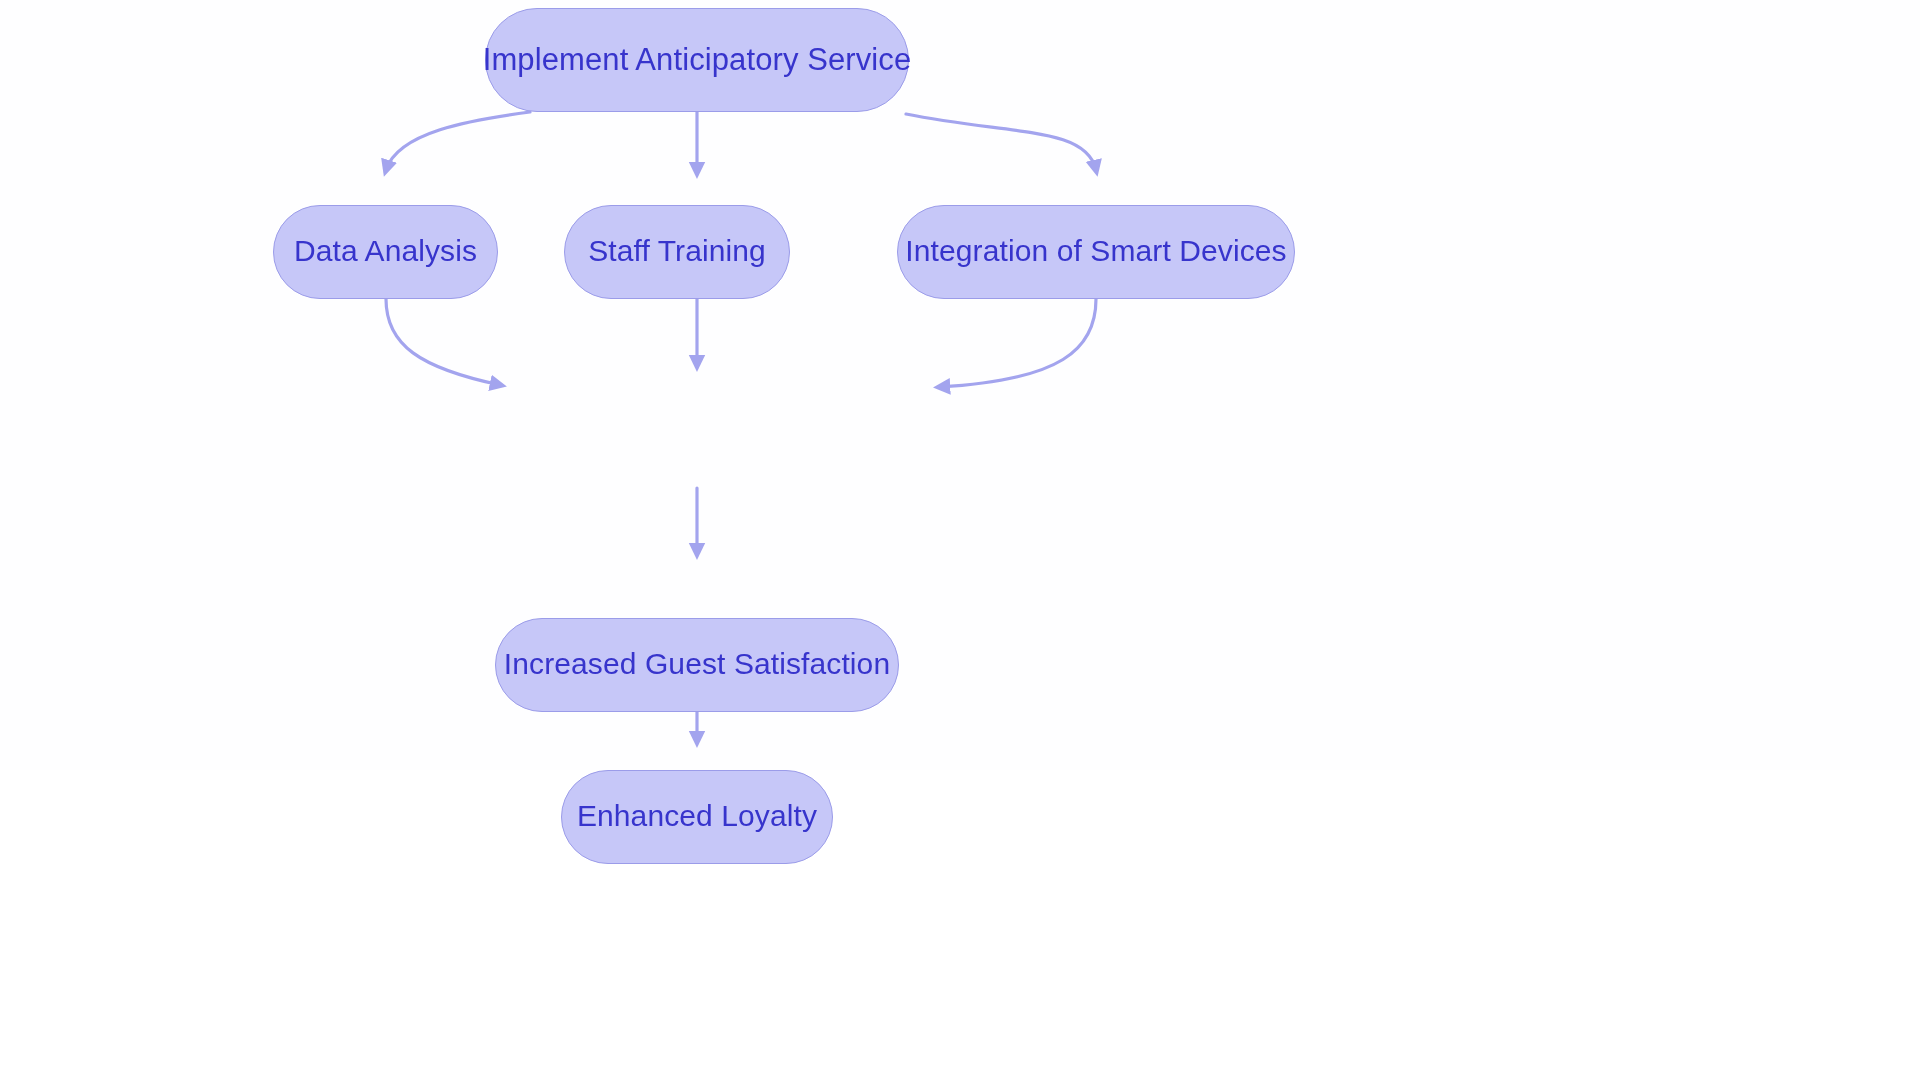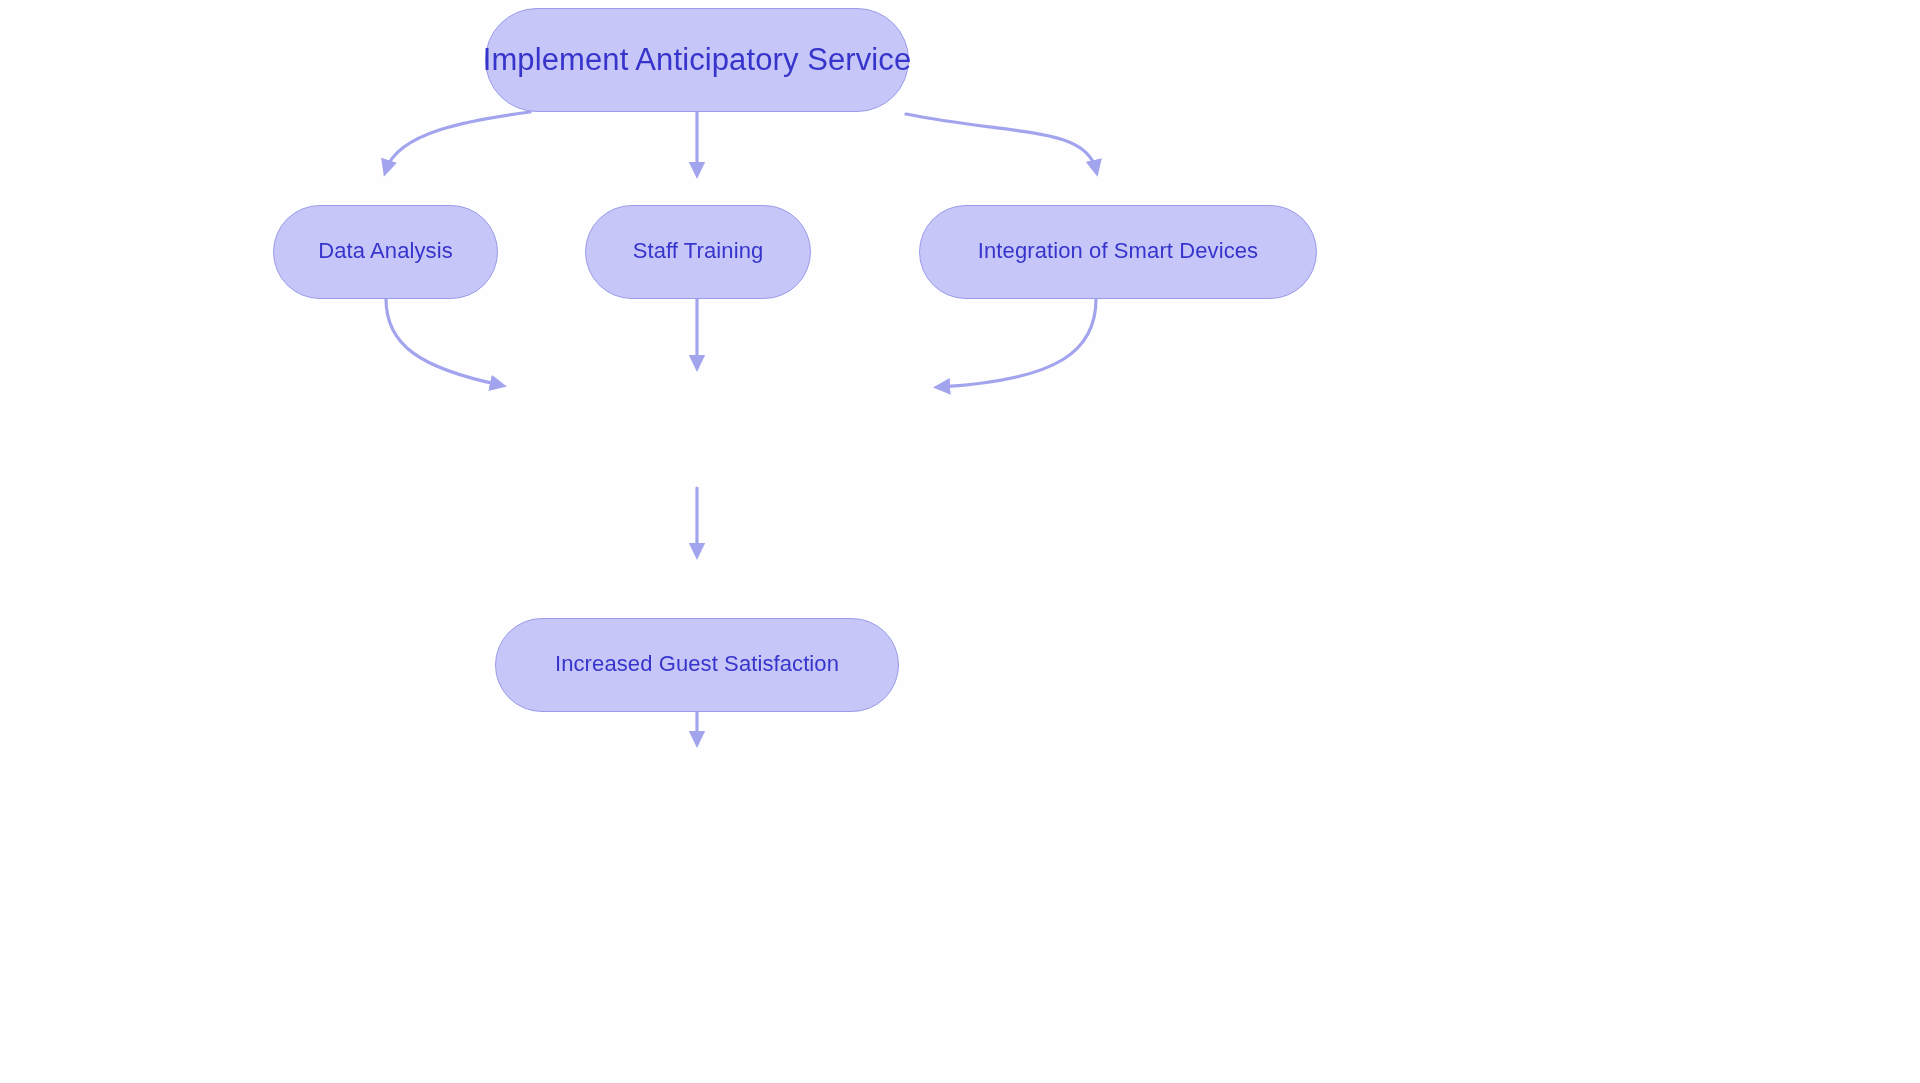--- a/index.html
+++ b/index.html
@@ -32,21 +32,21 @@
     position: absolute;
     box-sizing: border-box;
     background: #c6c7f8;
     border: 1.6px solid #9b9ce9;
     border-radius: 999px;
     display: flex;
     align-items: center;
     justify-content: center;
     color: #3734cc;
     font-family: "Liberation Sans", sans-serif;
-    font-size: 22px;
+    font-size: 30px;
     font-weight: 400;
     letter-spacing: 0.1px;
     white-space: nowrap;
     z-index: 2;
   }
   .node-label {
     display: block;
     line-height: 1;
     padding-bottom: 2px;
   }
@@ -81,27 +81,30 @@
   </svg>
 
   <div class="node" style="left:485px; top:8px; width:424px; height:104px; font-size:31px;">
     <span class="node-label">Implement Anticipatory Service</span>
   </div>
 
   <div class="node" style="left:273px; top:205px; width:225px; height:94px;">
     <span class="node-label">Data Analysis</span>
   </div>
 
-  <div class="node" style="left:585px; top:205px; width:226px; height:94px;">
+  <div class="node" style="left:564px; top:205px; width:226px; height:94px;">
     <span class="node-label">Staff Training</span>
   </div>
 
-  <div class="node" style="left:919px; top:205px; width:398px; height:94px;">
+  <div class="node" style="left:897px; top:205px; width:398px; height:94px;">
     <span class="node-label">Integration of Smart Devices</span>
   </div>
 
 
   <div class="node" style="left:495px; top:582px; width:404px; height:94px;margin-top:36px;">
     <span class="node-label">Increased Guest Satisfaction</span>
   </div>
 
+  <div class="node" style="left:561px; top:770px; width:272px; height:94px;">
+    <span class="node-label">Enhanced Loyalty</span>
+  </div>
 
 </div>
 
 </body></html>

